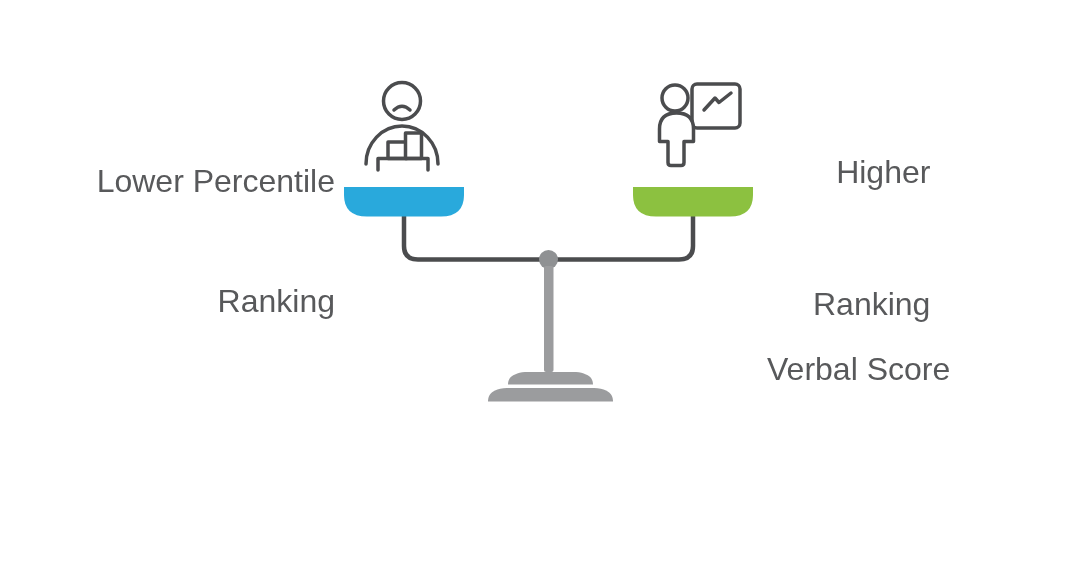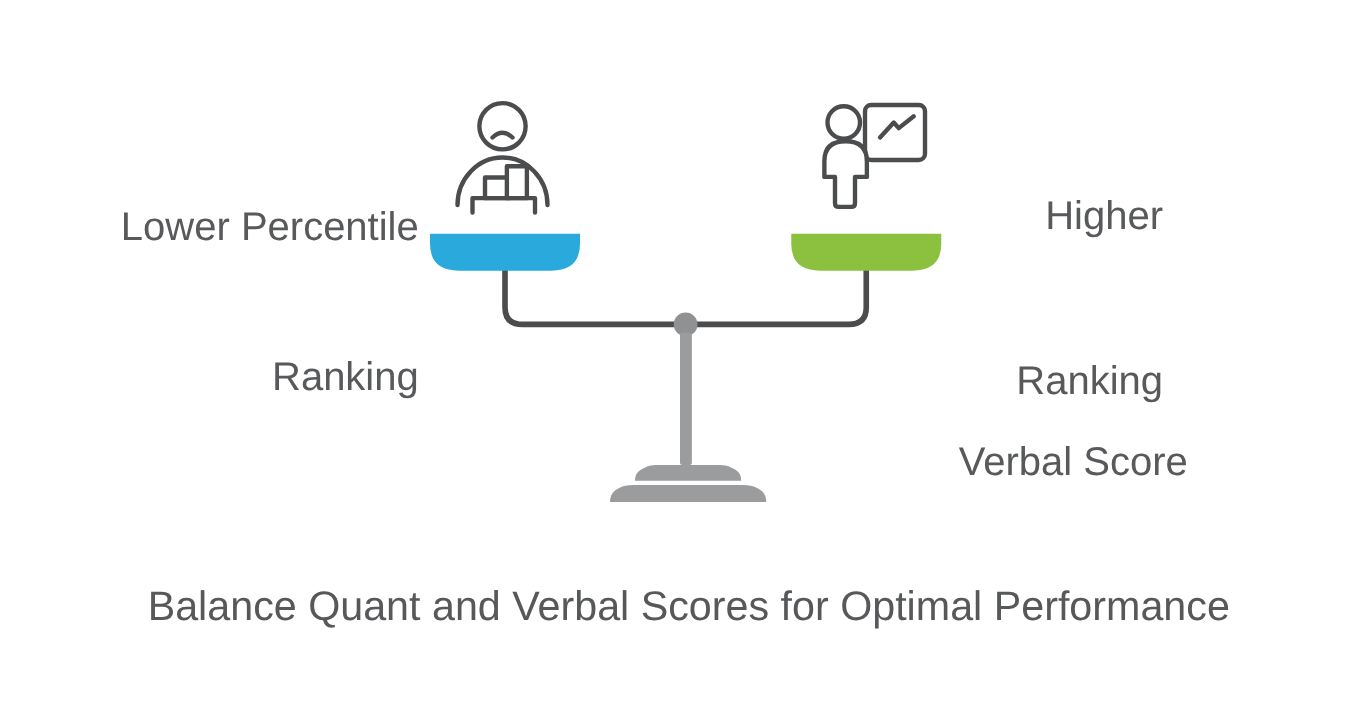--- a/index.html
+++ b/index.html
@@ -62,15 +62,14 @@
     <g fill="none" stroke-width="3.5" stroke-linecap="round" stroke-linejoin="round" stroke="#4b4c4e">
       <rect x="692" y="84" width="48" height="44" rx="5"></rect>
       <path d="M704,110 L715,98 L719,102.5 L731,93"></path>
       <circle cx="675" cy="98" r="13" fill="#ffffff"></circle>
       <path d="M659.5,141.5 L659.5,129 Q659.5,113 676.5,113 Q693.5,113 693.5,129 L693.5,141.5 L684,141.5 L684,162.5 Q684,165.5 681,165.5 L671,165.5 Q668,165.5 668,162.5 L668,141.5 Z" fill="#ffffff"></path>
     </g>
   </svg>
 
   <div class="txt verbal-label">Verbal Score</div>
 
-  <div class="caption">Balance Quant and Verbal Scores for Optimal Performance</div>
 
 </div>
 
 </body></html>

